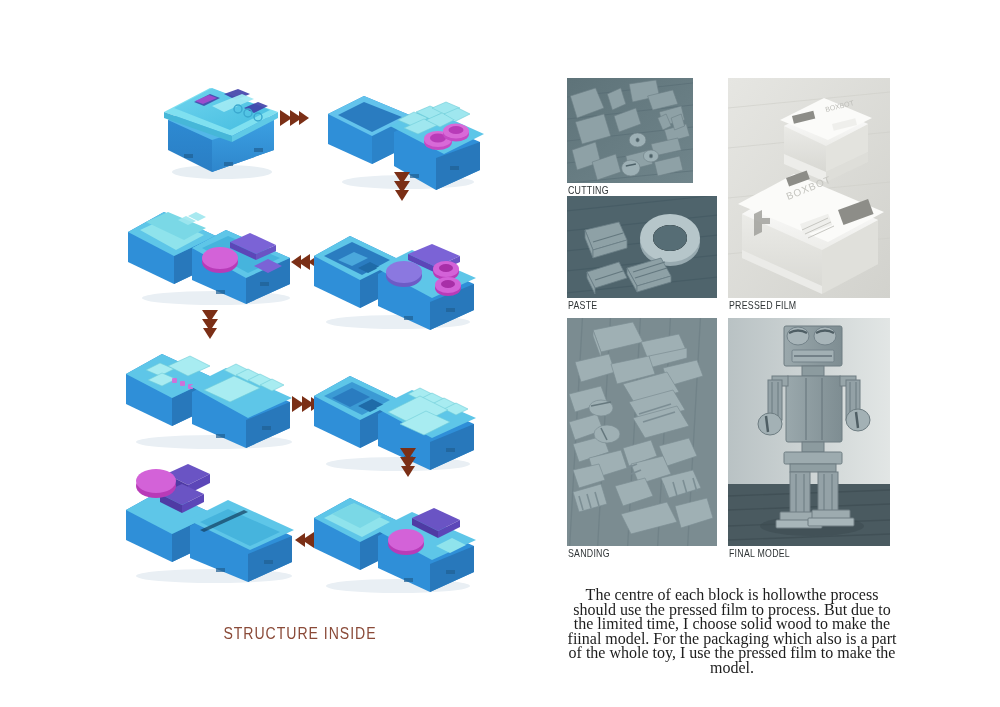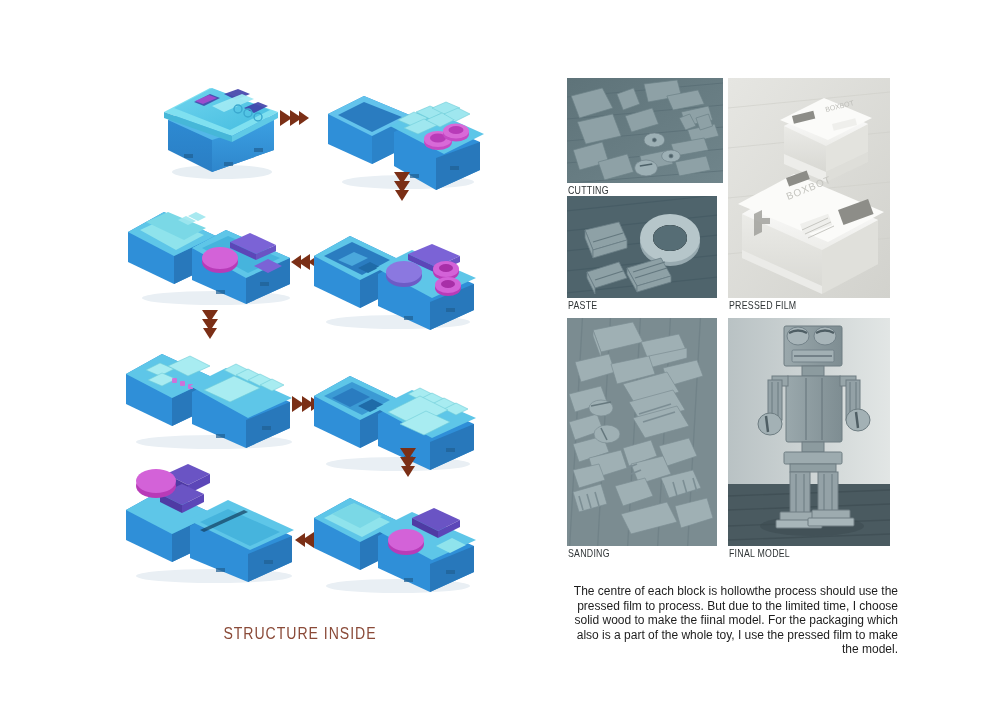--- a/index.html
+++ b/index.html
@@ -38,22 +38,23 @@
   .photo svg{display:block;width:100%;height:100%;}
   .photo-caption{
     position:absolute;left:1px;
     font-size:11px;letter-spacing:.3px;color:#2f3436;
     transform:scaleX(.8);transform-origin:left center;
     white-space:nowrap;
   }
 
   .body-copy{
     position:absolute;left:566px;top:572px;width:332px;
-    font-size:12px;line-height:14.6px;color:#1d1d1d;
-    text-align:right;
+    font-size:16px;line-height:14.6px;color:#1d1d1d;
+    text-align:center;
+    font-family:Liberation Serif, serif;
   }
 </style>
 </head>
 <body>
 
 <div class="board">
 
   <div class="left-panel">
 
     <div class="render" style="left:150px;top:68px;">
@@ -367,21 +368,21 @@
         <rect x="96" y="108" width="9" height="4" fill="#1f5f93" opacity=".7"></rect>
         <rect x="138" y="100" width="9" height="4" fill="#1f5f93" opacity=".7"></rect>
       </svg>
     </div>
 
     <div class="structure-title">STRUCTURE INSIDE</div>
   </div>
 
   <div class="right-panel">
 
-    <div class="photo-cell" style="left:22px;top:78px;width:156px;height:105px;">
+    <div class="photo-cell" style="left:22px;top:78px;width:126px;height:105px;">
       <div class="photo" style="height:105px;">
         <svg viewBox="0 0 150 105" preserveAspectRatio="none">
           <defs>
             <linearGradient id="woodA" x1="0" y1="0" x2="1" y2="1">
               <stop offset="0" stop-color="#5e7379"></stop>
                 <stop offset="1" stop-color="#70858b"></stop>
             </linearGradient>
           </defs>
           <rect width="150" height="105" fill="url(#woodA)"></rect>
           <g stroke="#536870" stroke-width="1" opacity=".55">

